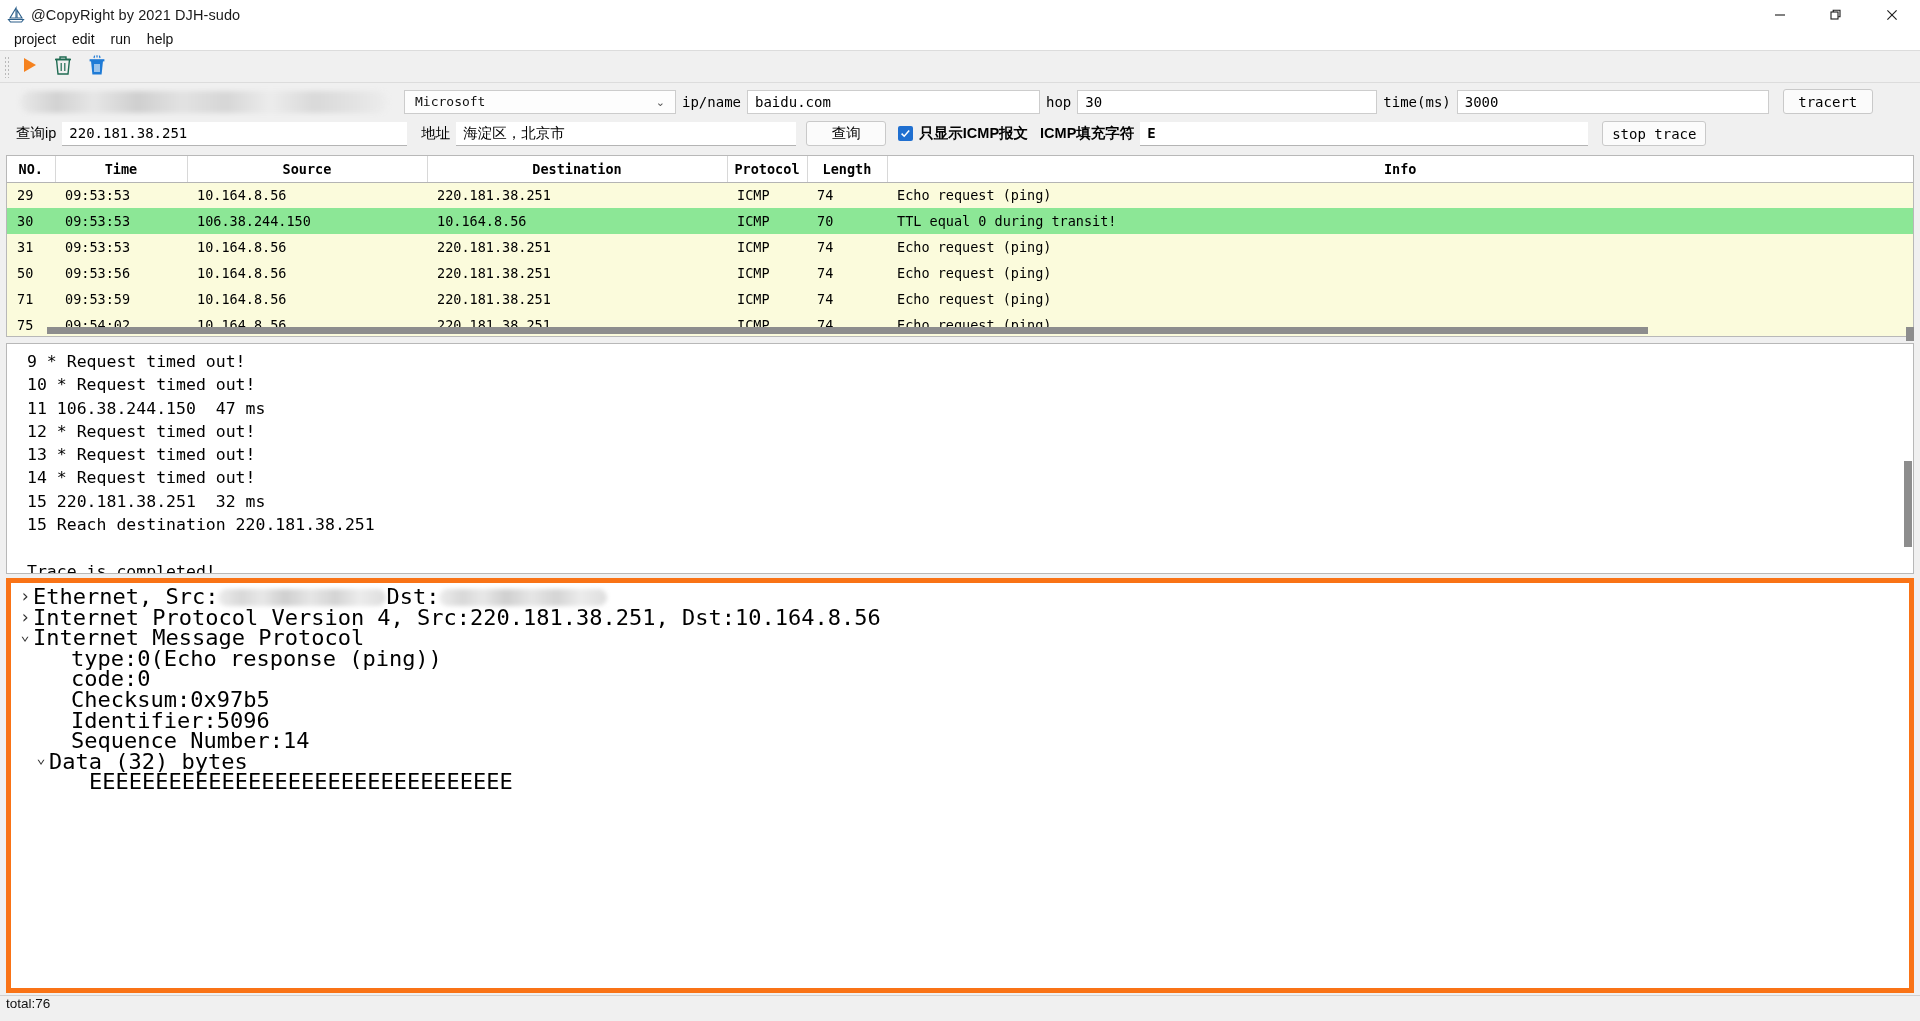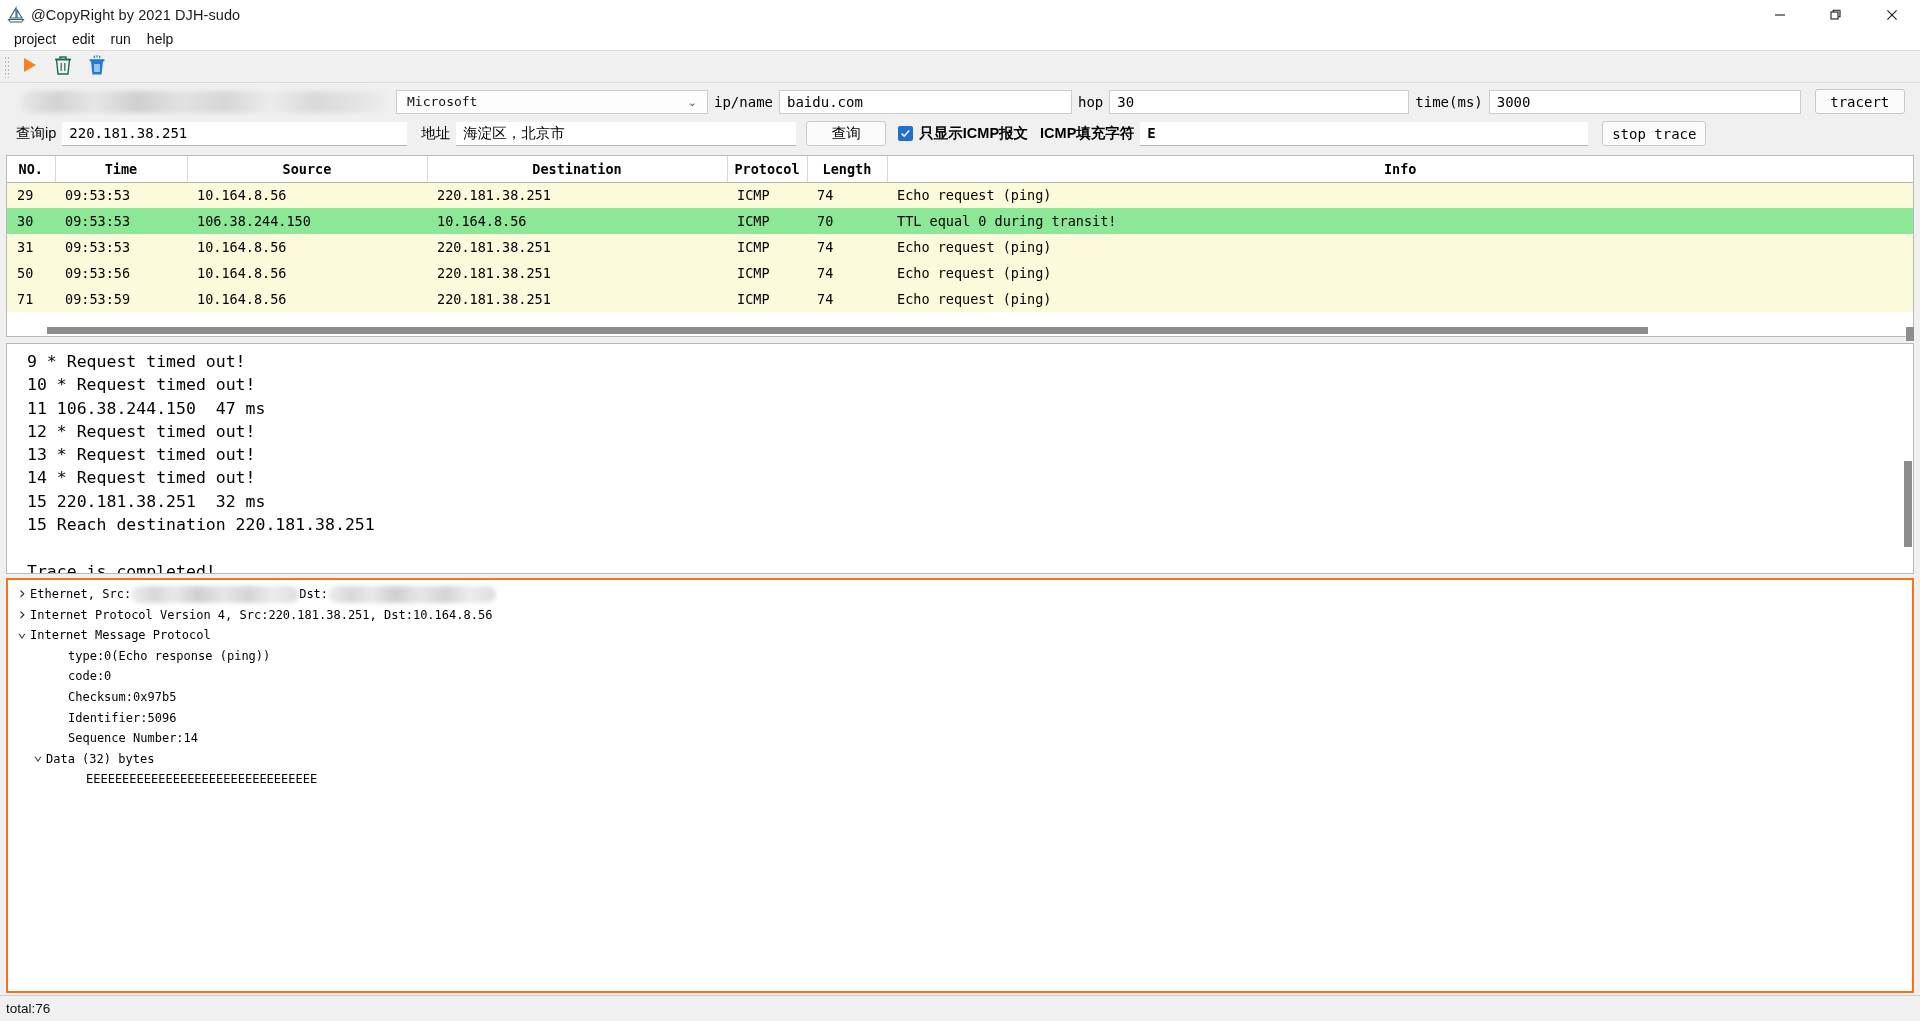--- a/index.html
+++ b/index.html
@@ -124,41 +124,41 @@
     height: 231px; background:#ffffff; border:1px solid #b8b8b8;
     font-family:"DejaVu Sans Mono", monospace; font-size:16.5px; color:#000;
     padding: 6px 0 0 20px; line-height: 23.3px; overflow:hidden; white-space:pre;
   }
   .vscroll-trace { position:absolute; right:8px; top:120px; width:8px; height:86px; background:#ebebeb; }
   .vscroll-trace .thumb { width:8px; height:86px; background:#8d8d8d; }
 
   
   .treezone { flex:1 1 auto; background:#f0f0f0; padding: 2px 6px 2px 6px; min-height:0; }
   .treebox {
-    height: 100%; background:#ffffff; border:2px solid #f97316;
-    font-family:"DejaVu Sans Mono", monospace; font-size:12px; color:#000;
+    height: 100%; background:#ffffff; border:5px solid #f97316;
+    font-family:"DejaVu Sans Mono", monospace; font-size:22px; color:#000;
     padding: 4px 0 0 6px; overflow:hidden;
   }
   .trow { height: 20.6px; display:flex; align-items:center; white-space:nowrap; line-height:20.6px; }
   .tw { width: 16px; flex:none; text-align:center; color:#333; font-size:13px; }
   .tw.closed::before { content:"\203A"; font-size:17px; }
   .tw.open::before   { content:"\2304"; font-size:15px; position:relative; top:-3px; }
   .ind1 { padding-left: 16px; text-align: center; }
   .ind2 { padding-left: 38px; }
   .ind3 { padding-left: 56px; }
   .blurmac {
     display:inline-block; height:17px; border-radius:9px; vertical-align:middle;
     background: linear-gradient(90deg,#ededed 0%, #d8d8d8 14%, #e8e8e8 26%, #cfcfcf 40%,
       #e6e6e6 55%, #d4d4d4 70%, #ececec 84%, #dedede 100%);
     filter: blur(2.2px);
   }
 
   
   .statusbar { height: 26px; flex:none; background:#f0f0f0; border-top:1px solid #d0d0d0;
-    display:flex; align-items:center; padding-left:6px;
+    display:flex; padding-left:6px;
     font-family:"Liberation Sans", sans-serif; font-size:13.5px; color:#111; }
 </style>
 </head>
 <body>
 
 <div class="app">
 
   <div class="titlebar">
     <span class="tb-icon">
       <svg width="18" height="18" viewBox="0 0 18 18">
@@ -229,21 +229,21 @@
       </span>
     </div>
   </div>
 
   <div class="formzone">
 
     <div class="frow">
       <div class="blurwrap">
         <div class="blurbox"></div>
       </div>
-      <div class="combo" style="width:312px;">
+      <div class="combo" style="width:272px;margin-left:8px;">
         <span>Microsoft</span>
         <span class="caret">⌄</span>
       </div>
       <div class="flabel">ip/name</div>
       <div class="ftext" style="width:293px;">baidu.com</div>
       <div class="flabel">hop</div>
       <div class="ftext" style="width:300px;">30</div>
       <div class="flabel">time(ms)</div>
       <div class="ftext" style="width:312px;">3000</div>
       <div class="fbtn" style="margin-left:14px;width:90px;">tracert</div>
@@ -322,20 +322,29 @@
             </tr>
             <tr class="r-yellow">
               <td>71</td>
               <td>09:53:59</td>
               <td>10.164.8.56</td>
               <td>220.181.38.251</td>
               <td>ICMP</td>
               <td>74</td>
               <td>Echo request (ping)</td>
             </tr>
+            <tr class="r-yellow">
+              <td>75</td>
+              <td>09:54:02</td>
+              <td>10.164.8.56</td>
+              <td>220.181.38.251</td>
+              <td>ICMP</td>
+              <td>74</td>
+              <td>Echo request (ping)</td>
+            </tr>
           </tbody>
       </table>
       <div class="hscroll">
           <div class="thumb"></div>
         </div>
     </div>
     <div class="vscroll-tbl">
         <div class="thumb"></div>
       </div>
   </div>

